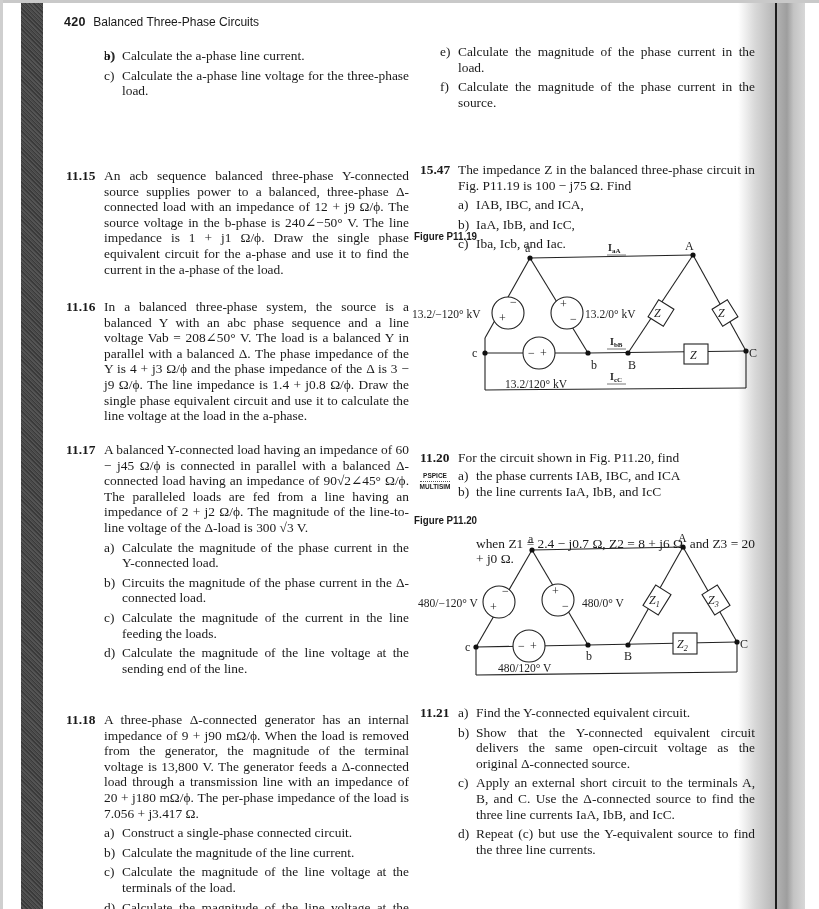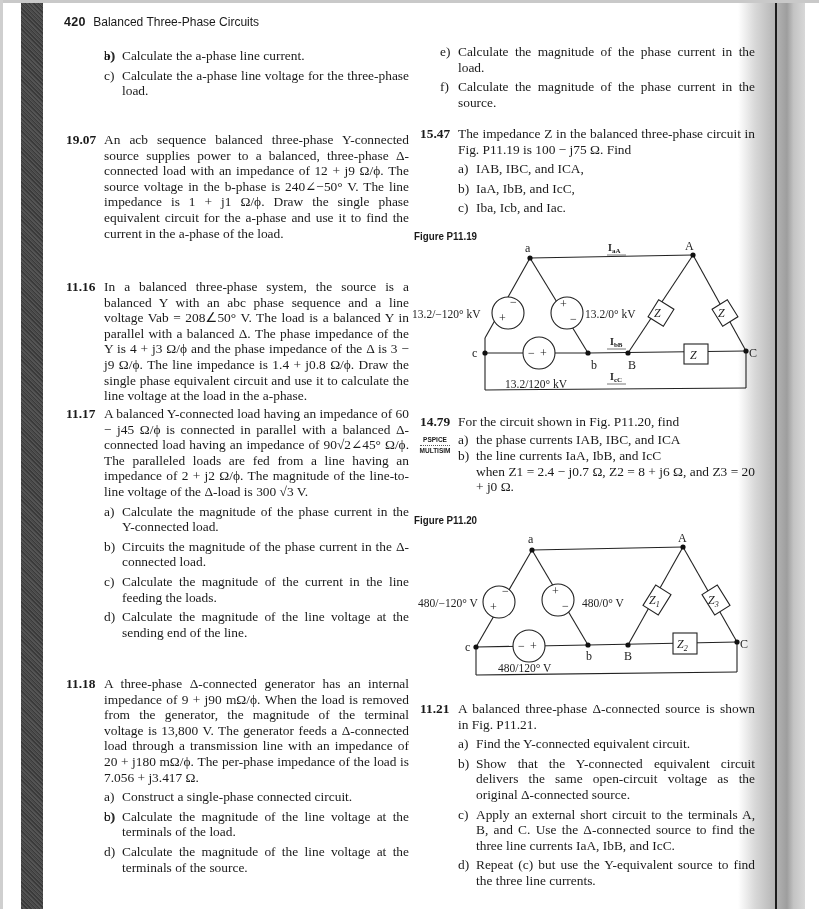--- a/index.html
+++ b/index.html
@@ -14,21 +14,21 @@
   .bind-line { position:absolute; left:775px; top:3px; width:2px; height:906px; background:#1d1d1d; }
   .rightstrip { position:absolute; left:805px; top:3px; width:14px; height:906px; background:#ffffff; }
   .header { position:absolute; left:64px; top:15px; font-family:"Liberation Sans","DejaVu Sans",sans-serif; font-size:12.5px; }
   .header .pg { font-weight:bold; margin-right:4px; letter-spacing:0.3px; }
   .header .title { font-size:12px; }
   .col { position:absolute; font-size:13.4px; line-height:15.6px; }
   .col-left { left:66px; width:343px; }
   .col-right { left:420px; width:335px; }
   .problem { position:relative; }
   .pnum { position:absolute; left:0; top:0; font-weight:bold; }
-  .ptext { margin-left:38px; text-align:justify; }
+  .ptext { margin-left:38px; text-align:justify;margin-top:36px; }
   .items { margin:4px 0 0 38px; padding:0; list-style:none; }
   .items li { position:relative; padding-left:18px; margin-bottom:4px; text-align:justify; }
   .items li .lbl { position:absolute; left:0; top:0; }
   .figlabel { font-family:"Liberation Sans","DejaVu Sans",sans-serif; font-weight:bold; font-size:11.5px; transform:scaleX(0.85); transform-origin:left; }
   .pspice { position:absolute; left:-2px; font-family:"Liberation Sans","DejaVu Sans",sans-serif; font-size:6.5px; font-weight:bold; line-height:8px; text-align:center; width:34px; }
   .pspice .sep { border-top:1px dotted #555; margin:1px 2px; }
   svg text { font-family:"Liberation Serif","DejaVu Serif",serif; }
   .abs { position:absolute; }
 </style>
 </head>
@@ -49,26 +49,26 @@
 <div class="col col-left" style="top:44px;">
   <ul class="items" style="margin-top:0;">
     <li><span class="lbl">a)</span></li>
     <li><span class="lbl">b)</span><span>Calculate the a-phase line current.</span></li>
     <li><span class="lbl">c)</span><span>Calculate the a-phase line voltage for the three-phase load.</span></li>
   </ul>
 </div>
 
 <div class="col col-left" style="top:132px;">
   <div class="problem">
-    <span class="pnum">19.07</span>
+    <span class="pnum">11.15</span>
     <div class="ptext">An acb sequence balanced three-phase Y-connected source supplies power to a balanced, three-phase Δ-connected load with an impedance of 12 + j9 Ω/ϕ. The source voltage in the b-phase is 240∠−50° V. The line impedance is 1 + j1 Ω/ϕ. Draw the single phase equivalent circuit for the a-phase and use it to find the current in the a-phase of the load.</div>
   </div>
 </div>
 
-<div class="col col-left" style="top:279px;font-family:Liberation Serif, serif;">
+<div class="col col-left" style="top:263px;">
   <div class="problem">
     <span class="pnum">11.16</span>
     <div class="ptext">In a balanced three-phase system, the source is a balanced Y with an abc phase sequence and a line voltage Vab = 208∠50° V. The load is a balanced Y in parallel with a balanced Δ. The phase impedance of the Y is 4 + j3 Ω/ϕ and the phase impedance of the Δ is 3 − j9 Ω/ϕ. The line impedance is 1.4 + j0.8 Ω/ϕ. Draw the single phase equivalent circuit and use it to calculate the line voltage at the load in the a-phase.</div>
   </div>
 </div>
 
 <div class="col col-left" style="top:406px;">
   <div class="problem">
     <span class="pnum">11.17</span>
     <div class="ptext">A balanced Y-connected load having an impedance of 60 − j45 Ω/ϕ is connected in parallel with a balanced Δ-connected load having an impedance of 90√2∠45° Ω/ϕ. The paralleled loads are fed from a line having an impedance of 2 + j2 Ω/ϕ. The magnitude of the line-to-line voltage of the Δ-load is 300 √3 V.</div>
@@ -80,21 +80,21 @@
     </ul>
   </div>
 </div>
 
 <div class="col col-left" style="top:676px;font-family:Liberation Serif, serif;">
   <div class="problem">
     <span class="pnum">11.18</span>
     <div class="ptext">A three-phase Δ-connected generator has an internal impedance of 9 + j90 mΩ/ϕ. When the load is removed from the generator, the magnitude of the terminal voltage is 13,800 V. The generator feeds a Δ-connected load through a transmission line with an impedance of 20 + j180 mΩ/ϕ. The per-phase impedance of the load is 7.056 + j3.417 Ω.</div>
     <ul class="items">
       <li><span class="lbl">a)</span><span>Construct a single-phase connected circuit.</span></li>
-      <li><span class="lbl">b)</span></li>
+      <li><span class="lbl">b)</span><span>Calculate the magnitude of the line current.</span></li>
       <li><span class="lbl">c)</span><span>Calculate the magnitude of the line voltage at the terminals of the load.</span></li>
       <li><span class="lbl">d)</span><span>Calculate the magnitude of the line voltage at the terminals of the source.</span></li>
     </ul>
   </div>
 </div>
 
 <div class="col col-right" style="top:44px;">
   <ul class="items" style="margin-top:0; margin-left:20px;">
     <li><span class="lbl">e)</span><span>Calculate the magnitude of the phase current in the load.</span></li>
     <li><span class="lbl">f)</span><span>Calculate the magnitude of the phase current in the source.</span></li>
@@ -172,21 +172,21 @@
       <circle cx="283" cy="15" r="2.6"></circle>
     <circle cx="75" cy="113" r="2.6"></circle>
       <circle cx="178" cy="113" r="2.6"></circle>
     <circle cx="218" cy="113" r="2.6"></circle>
       <circle cx="336" cy="111" r="2.6"></circle>
   </g>
 </svg>
 
 <div class="col col-right" style="top:414px;">
   <div class="problem">
-    <span class="pnum">14.79</span>
+    <span class="pnum">11.20</span>
     <div class="pspice" style="top:22px;">
       <div>PSPICE</div>
       <div class="sep"></div>
       <div>MULTISIM</div>
     </div>
     <div class="ptext">For the circuit shown in Fig. P11.20, find</div>
     <ul class="items" style="margin-top:2px;">
       <li style="margin-bottom:1px;"><span class="lbl">a)</span><span>the phase currents IAB, IBC, and ICA</span></li>
       <li style="margin-bottom:0;"><span class="lbl">b)</span><span>the line currents IaA, IbB, and IcC</span></li>
     </ul>
@@ -245,21 +245,20 @@
     <circle cx="66" cy="117" r="2.6"></circle>
       <circle cx="178" cy="115" r="2.6"></circle>
     <circle cx="218" cy="115" r="2.6"></circle>
       <circle cx="327" cy="112" r="2.6"></circle>
   </g>
 </svg>
 
 <div class="col col-right" style="top:701px;">
   <div class="problem">
     <span class="pnum">11.21</span>
-    <div class="ptext">A balanced three-phase Δ-connected source is shown in Fig. P11.21.</div>
     <ul class="items">
       <li><span class="lbl">a)</span><span>Find the Y-connected equivalent circuit.</span></li>
       <li><span class="lbl">b)</span><span>Show that the Y-connected equivalent circuit delivers the same open-circuit voltage as the original Δ-connected source.</span></li>
       <li><span class="lbl">c)</span><span>Apply an external short circuit to the terminals A, B, and C. Use the Δ-connected source to find the three line currents IaA, IbB, and IcC.</span></li>
       <li><span class="lbl">d)</span><span>Repeat (c) but use the Y-equivalent source to find the three line currents.</span></li>
     </ul>
   </div>
 </div>
 
 </body></html>

